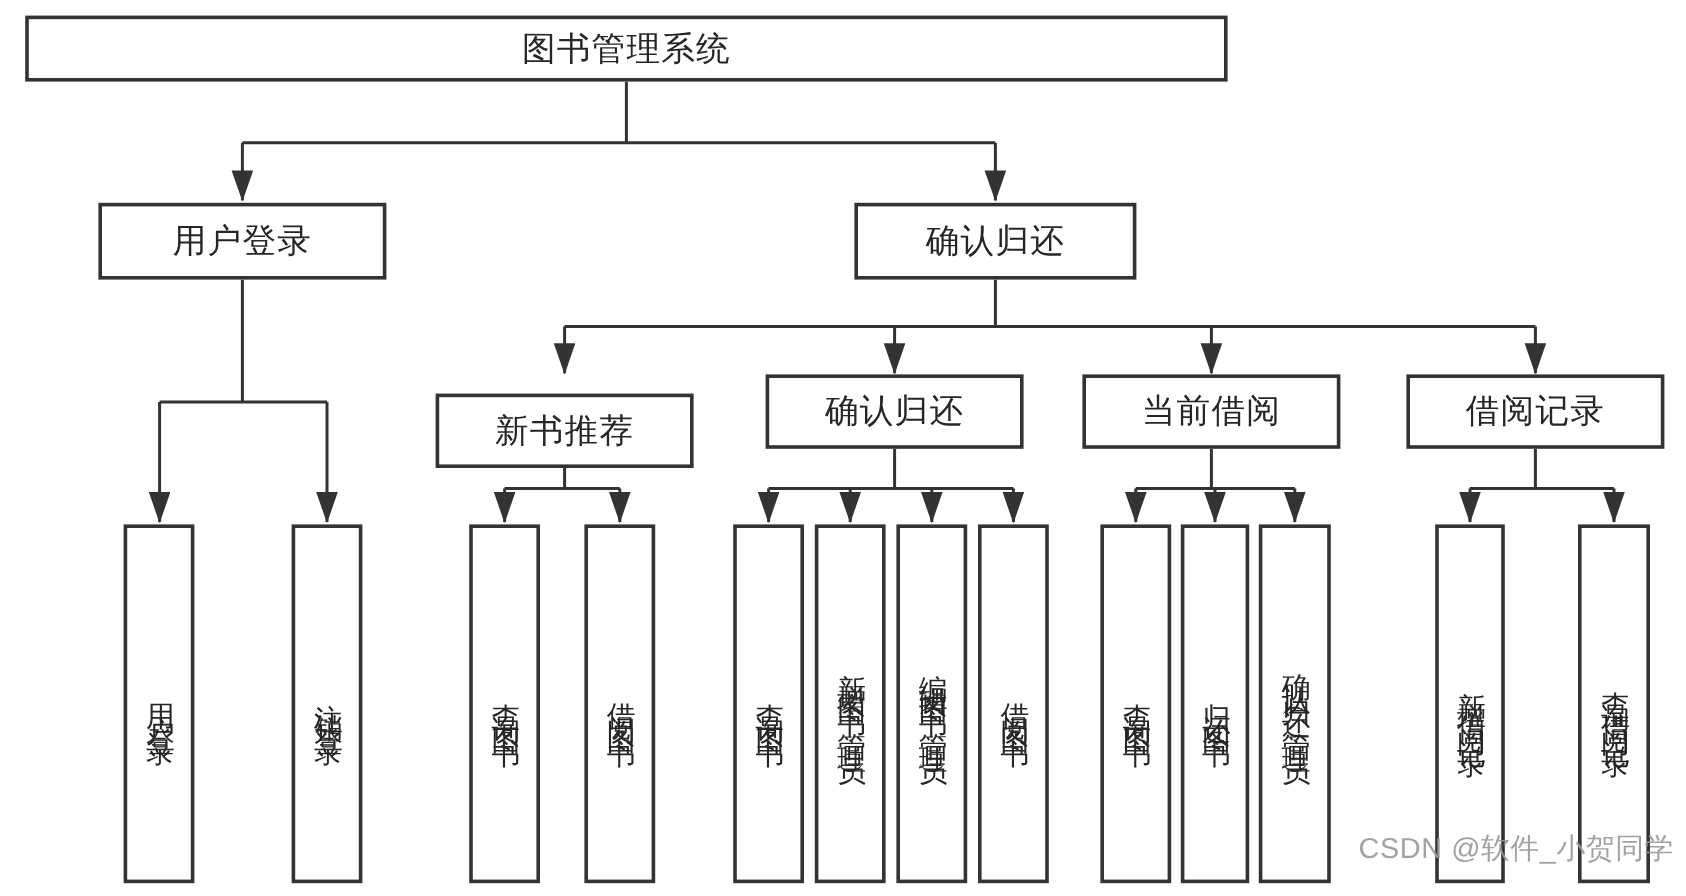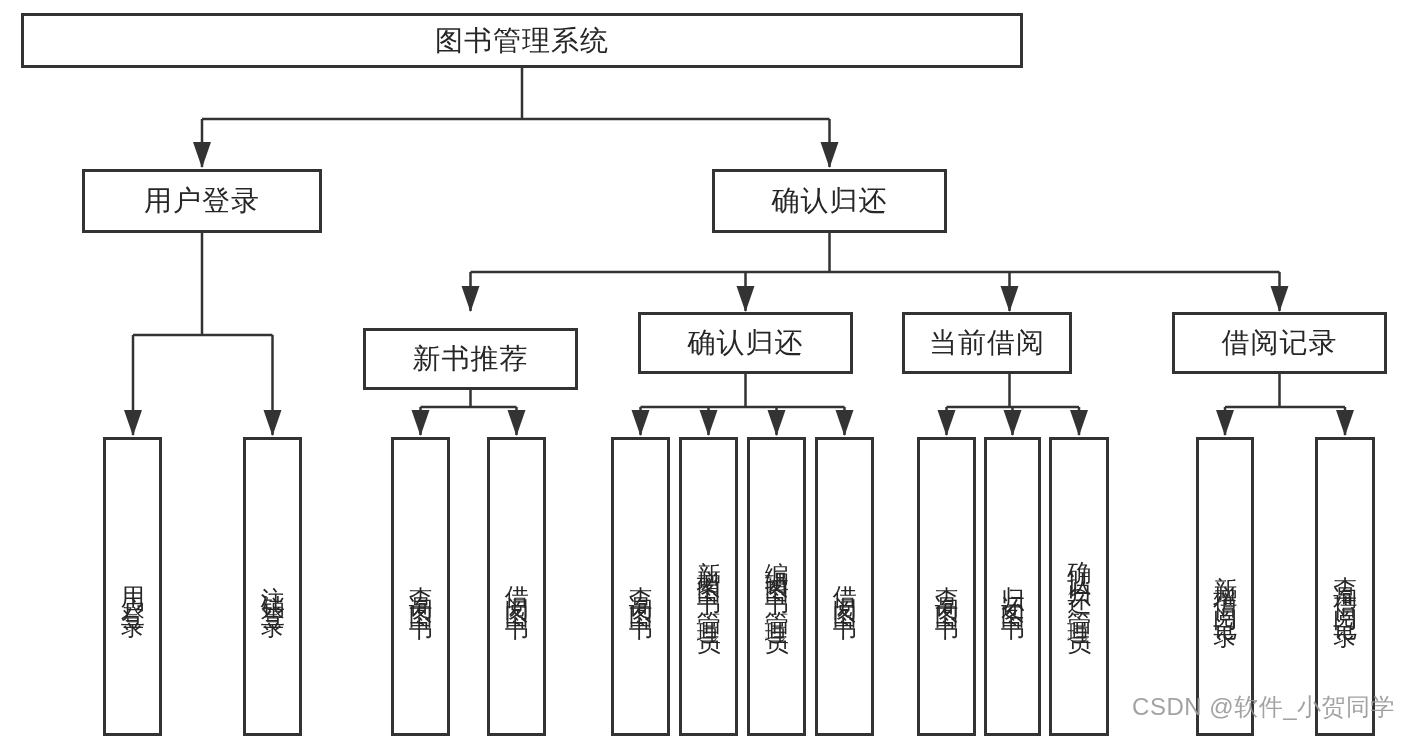--- a/index.html
+++ b/index.html
@@ -115,21 +115,21 @@
   <div class="node h" style="left:712px; top:169px; width:235px; height:64px;">
     <span>确认归还</span>
   </div>
 
   <div class="node h" style="left:363px; top:328px; width:215px; height:62px;">
     <span>新书推荐</span>
   </div>
   <div class="node h" style="left:638px; top:312px; width:215px; height:62px;">
     <span>确认归还</span>
   </div>
-  <div class="node h" style="left:902px; top:312px; width:170px; height:62px;">
+  <div class="node h" style="left:902px; top:312px; width:215px; height:62px;">
     <span>当前借阅</span>
   </div>
   <div class="node h" style="left:1172px; top:312px; width:215px; height:62px;">
     <span>借阅记录</span>
   </div>
 
   <div class="node" style="left:103px; top:437px; width:59px; height:299px;">
     <span class="vtext">用户登录</span>
   </div>
   <div class="node" style="left:243px; top:437px; width:59px; height:299px;">

